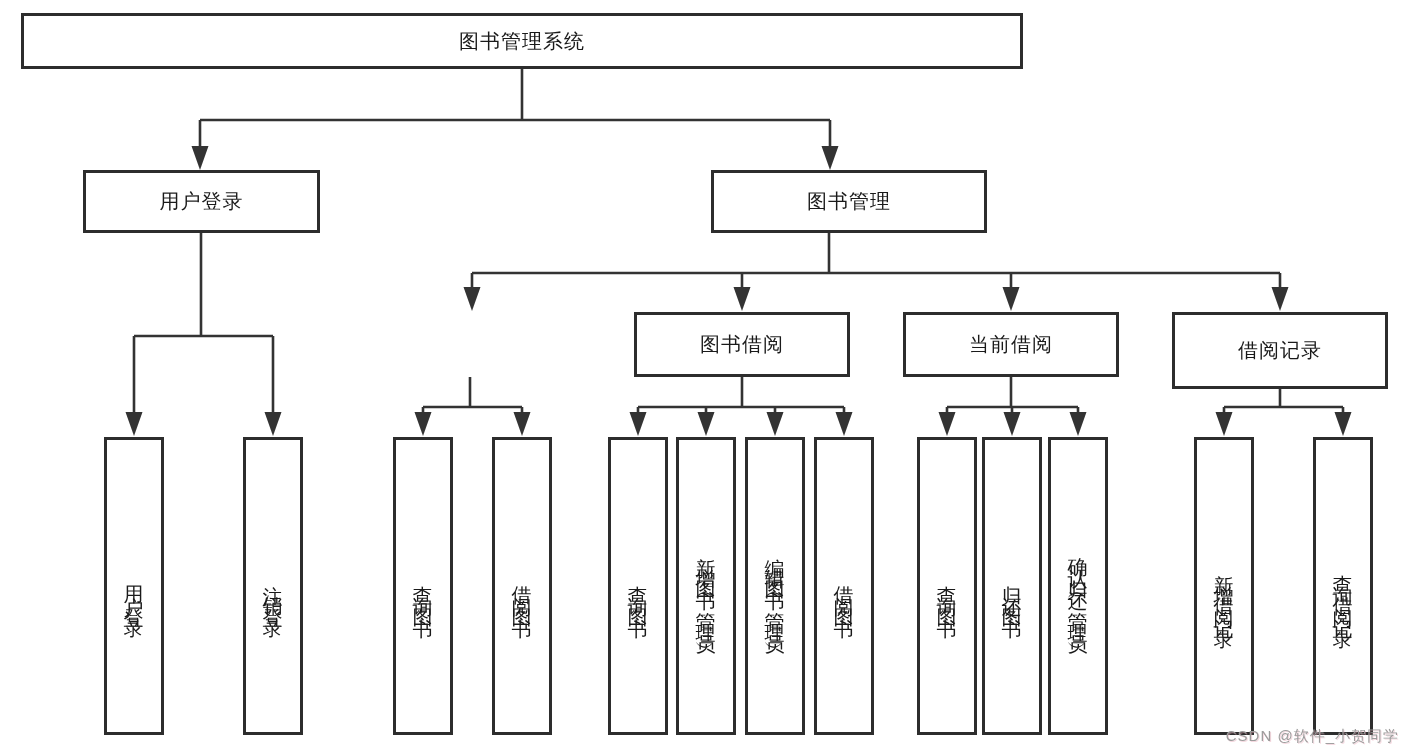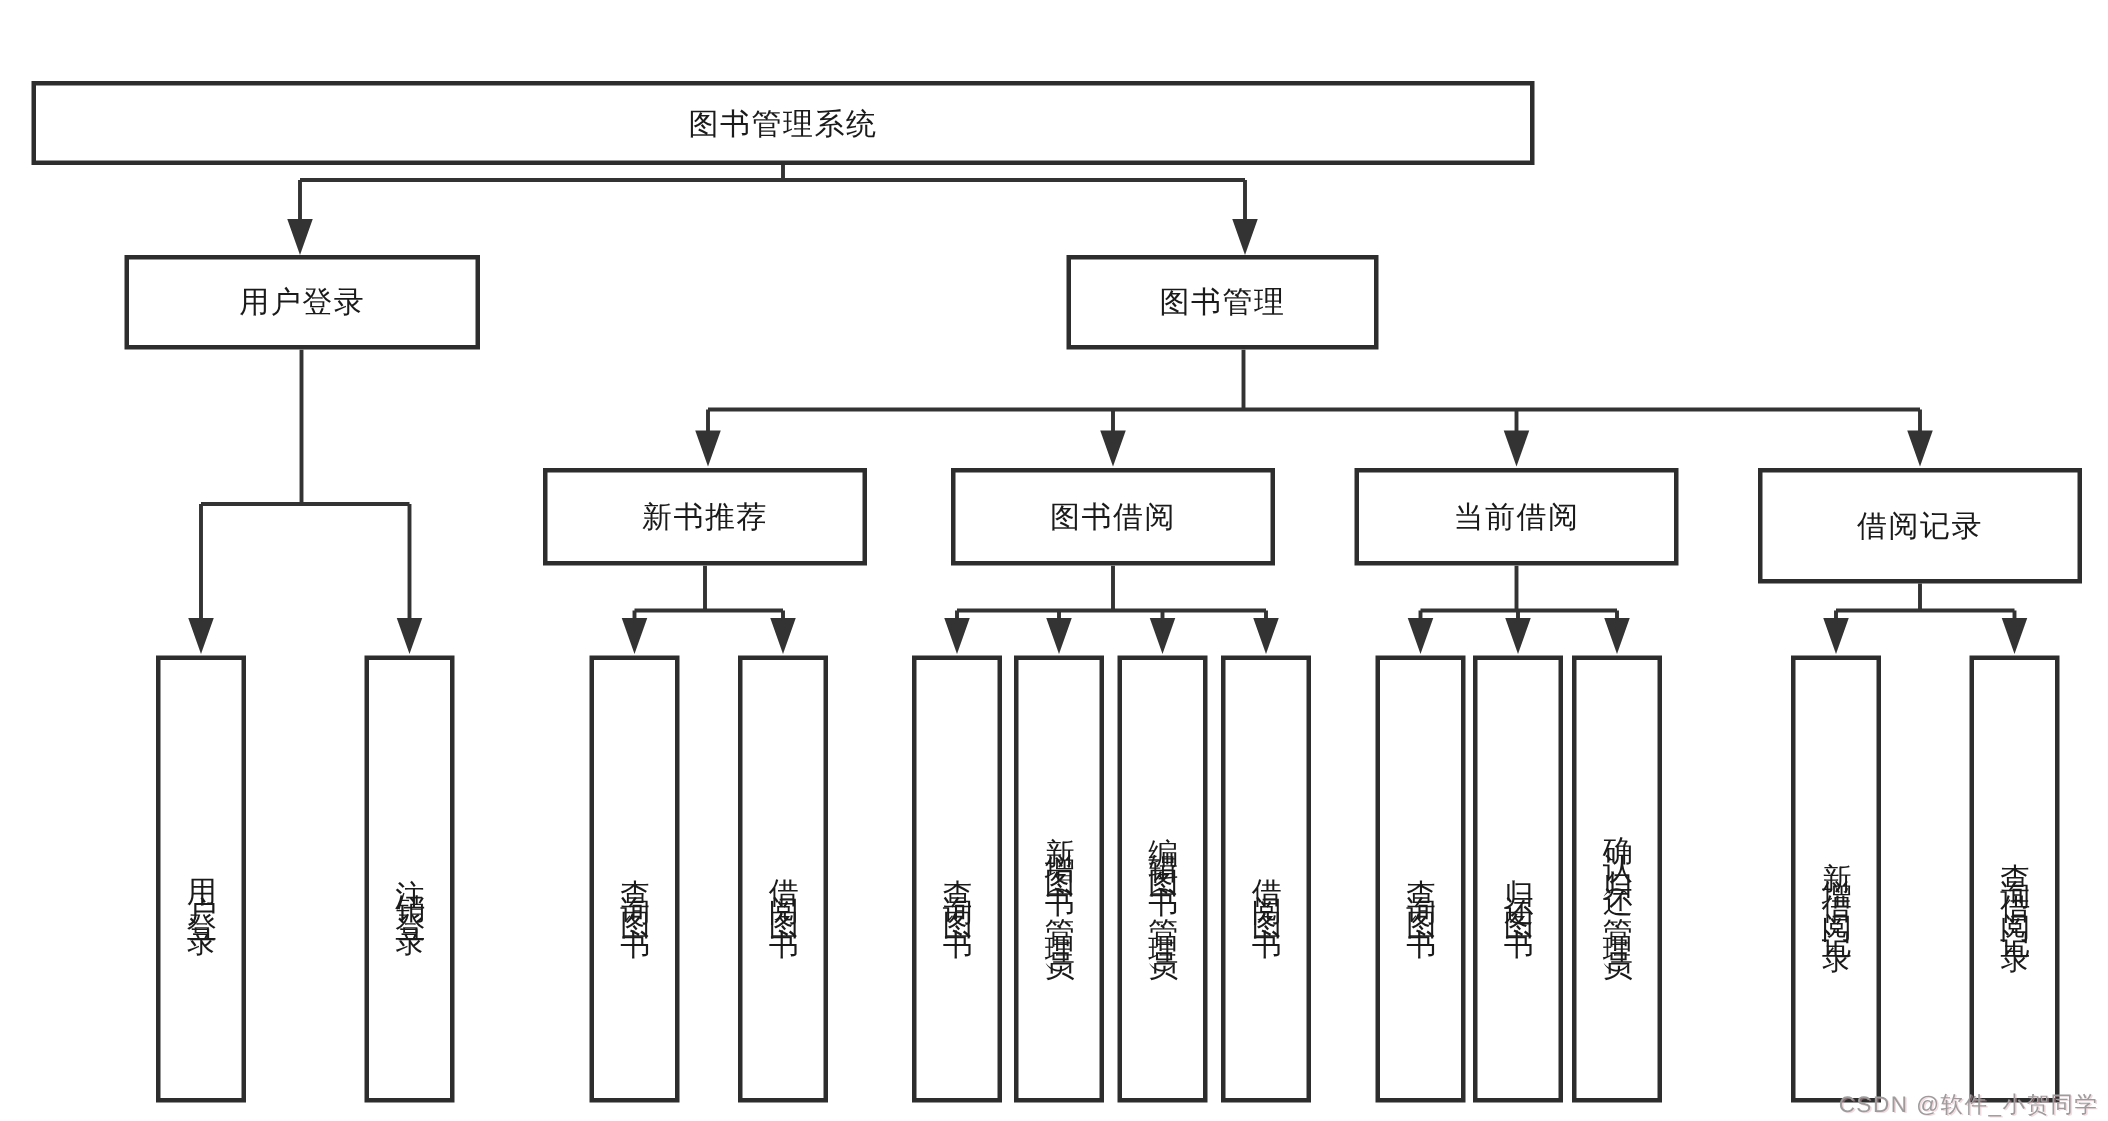--- a/index.html
+++ b/index.html
@@ -124,34 +124,31 @@
       <polygon points="1069.5,412 1086.5,412 1078,436"></polygon>
     </g>
 
     <g>
       <path d="M1280,377 V407 M1224,407 H1343 M1224,407 V414 M1343,407 V414"></path>
       <polygon points="1215.5,412 1232.5,412 1224,436"></polygon>
       <polygon points="1334.5,412 1351.5,412 1343,436"></polygon>
     </g>
   </svg>
 
-  <div class="node" style="left:21px; top:13px; width:1002px; height:56px;margin-top:41px;">
+  <div class="node" style="left:21px; top:13px; width:1002px; height:56px;">
     <span>图书管理系统</span>
   </div>
 
   <div class="node" style="left:83px; top:170px; width:237px; height:63px;">
     <span>用户登录</span>
   </div>
-  <div class="node" style="left:711px; top:170px; width:208px; height:63px;">
+  <div class="node" style="left:711px; top:170px; width:276px; height:63px;">
     <span>图书管理</span>
   </div>
 
-  <div class="node" style="left:362px; top:312px; width:216px; height:65px;">
-    <span>新书推荐</span>
-  </div>
   <div class="node" style="left:903px; top:312px; width:216px; height:65px;">
     <span>当前借阅</span>
   </div>
   <div class="node" style="left:634px; top:312px; width:216px; height:65px;">
     <span>图书借阅</span>
   </div>
   <div class="node" style="left:1172px; top:312px; width:216px; height:77px;">
     <span>借阅记录</span>
   </div>
 

